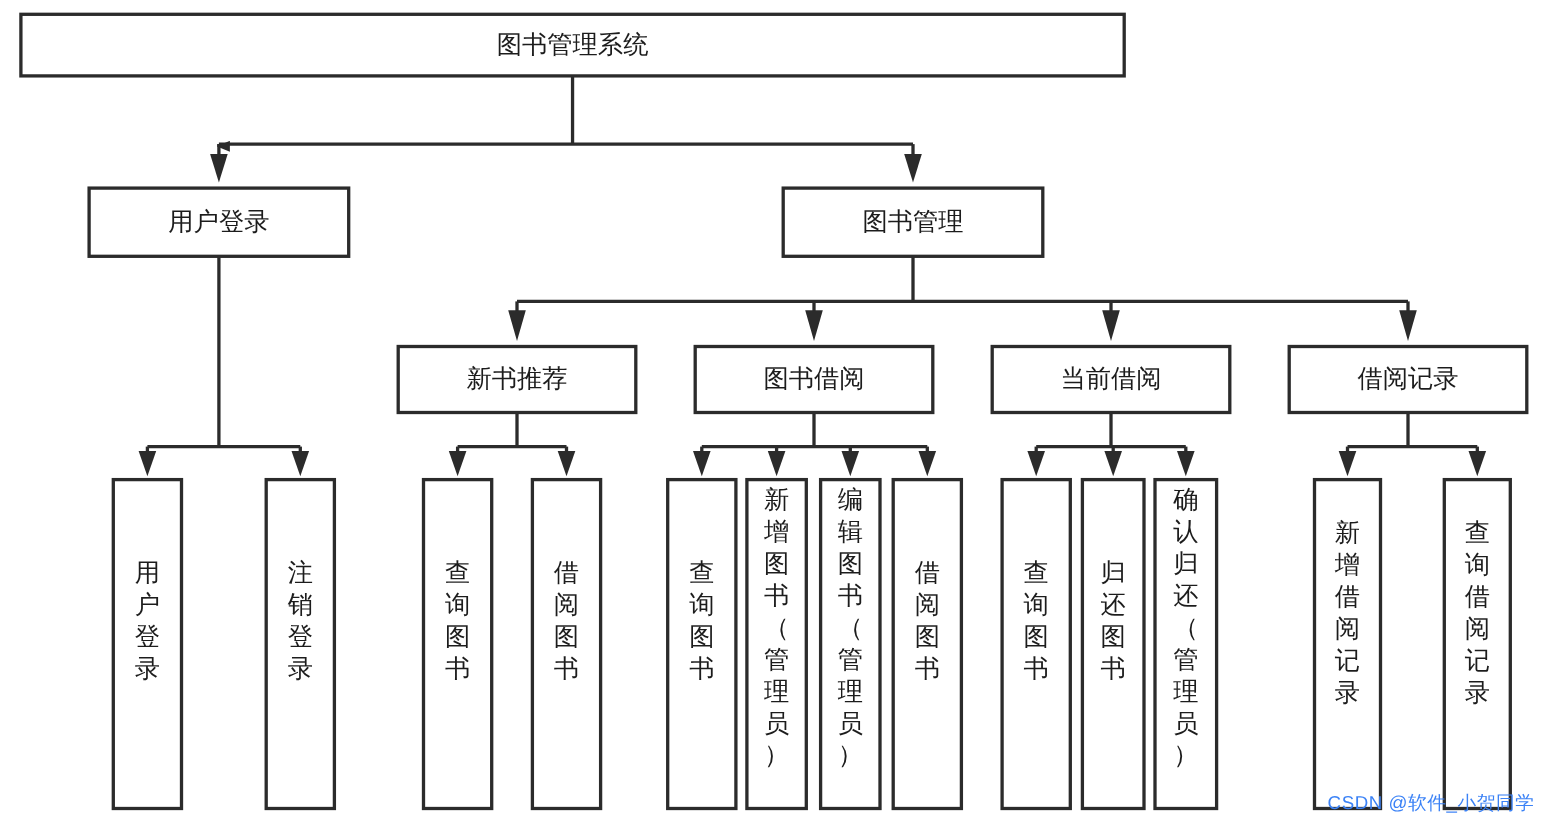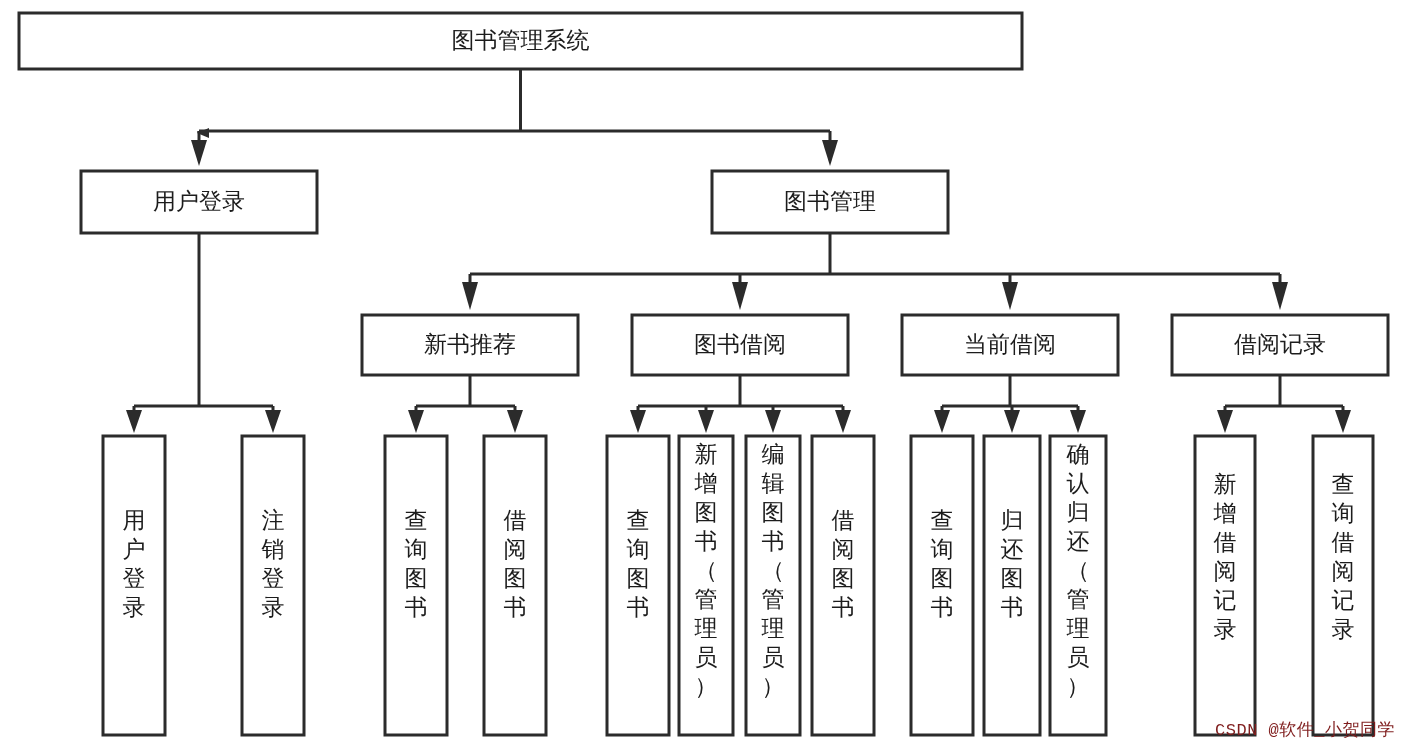--- a/index.html
+++ b/index.html
@@ -50,23 +50,23 @@
   .node-label-vertical {
     font-family: "Liberation Sans", "DejaVu Sans", sans-serif;
     fill: #1c1c1c;
     font-size: 23px;
     text-anchor: middle;
   }
   .watermark {
     position: absolute;
     right: 10px;
     bottom: 6px;
-    font-family: Liberation Mono, monospace;
+    font-family: Liberation Sans, sans-serif;
     font-size: 17px;
-    color: #7f1d1d;
+    color: #3b82f6;
     white-space: nowrap;
     letter-spacing: 0.5px;
   }
 </style>
 </head>
 <body>
 
 <div id="diagram-root">
 
   <svg class="diagram-canvas" viewBox="0 0 1405 747" xmlns="http://www.w3.org/2000/svg">

